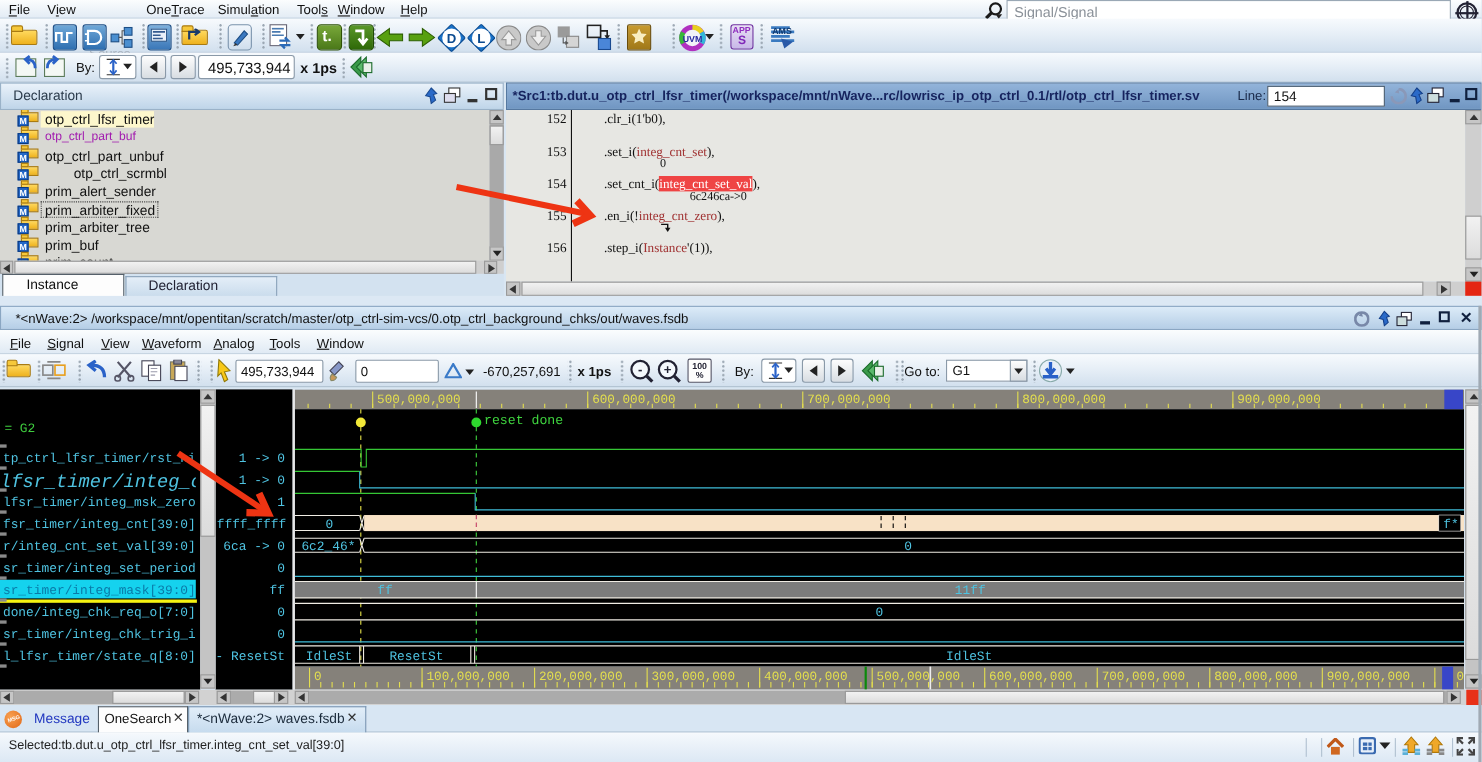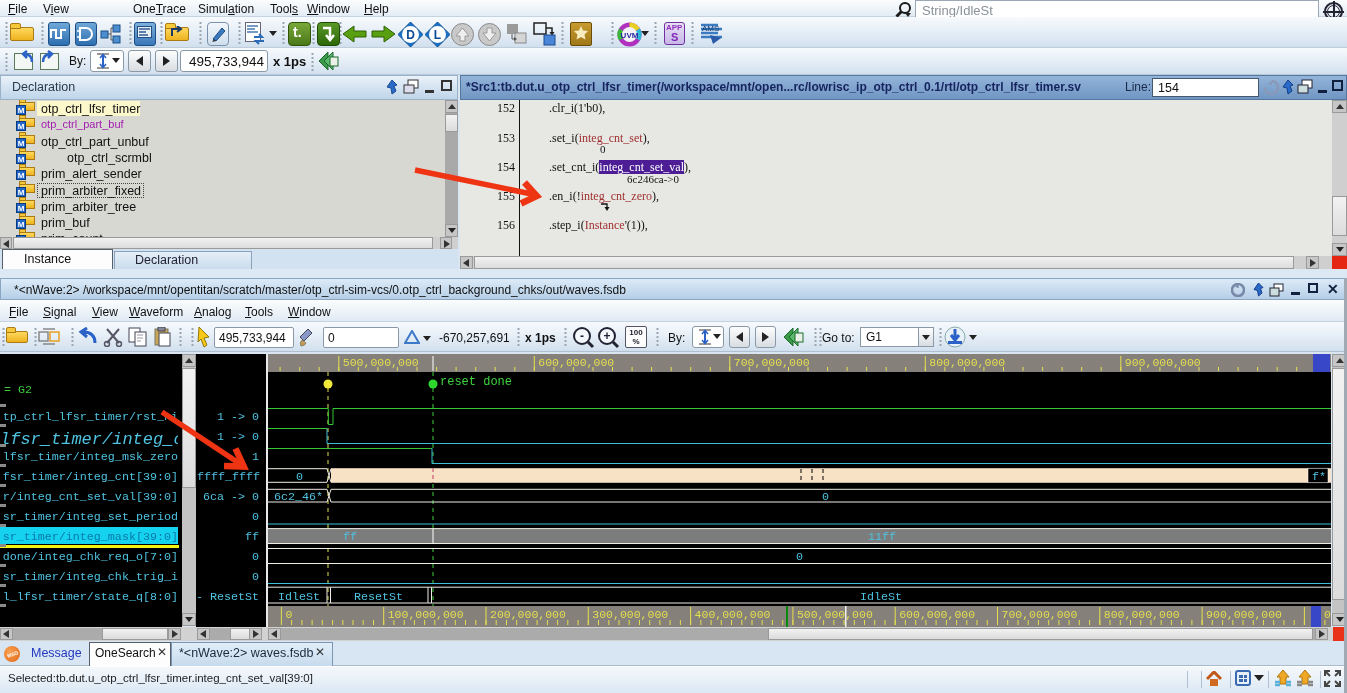--- a/index.html
+++ b/index.html
@@ -21,21 +21,21 @@
 <div class="abs" style="left:0;top:0;width:1347px;height:17px;background:linear-gradient(#fbfdfe,#e3ecf5);border-bottom:1px solid #c5d3e0;"></div>
 <div class="abs" style="left:8px;top:2px;font-size:12px;color:#111;"><u>F</u>ile</div>
 <div class="abs" style="left:43px;top:2px;font-size:12px;color:#111;">V<u>i</u>ew</div>
 <div class="abs" style="left:81px;top:2px;font-size:12px;color:#111;margin-top:40px;">Sou<u>r</u>ce</div>
 <div class="abs" style="left:133px;top:2px;font-size:12px;color:#111;">One<u>T</u>race</div>
 <div class="abs" style="left:198px;top:2px;font-size:12px;color:#111;">Simul<u>a</u>tion</div>
 <div class="abs" style="left:270px;top:2px;font-size:12px;color:#111;">Tool<u>s</u></div>
 <div class="abs" style="left:307px;top:2px;font-size:12px;color:#111;"><u>W</u>indow</div>
 <div class="abs" style="left:364px;top:2px;font-size:12px;color:#111;"><u>H</u>elp</div>
 <div class="abs" style="left:915px;top:0px;width:404px;height:21px;background:#fff;border:1px solid #9aa8b5;"></div>
-<div class="abs" style="left:922px;top:3px;font-size:13px;color:#8a9199;">String/IdleSt</div>
+<div class="abs" style="left:922px;top:3px;font-size:13px;color:#8a9199;">Signal/Signal</div>
 <svg class="abs" style="left:895px;top:1px;" width="17" height="17">
     <circle cx="10" cy="7" r="5" fill="none" stroke="#1a1a1a" stroke-width="2"></circle>
     <path d="M6.5 10.5 L1.5 15.5" stroke="#1a1a1a" stroke-width="3"></path>
   </svg>
 <div class="tri-d" style="left:905px;top:13px;border-left-width:3px;border-right-width:3px;border-top-width:4px;"></div>
 <div class="abs" style="left:1324px;top:2px;width:19px;height:19px;border:2px solid #223;border-radius:50%;"></div>
 <div class="abs" style="left:1327px;top:5px;width:13px;height:13px;border:1.5px solid #223;border-radius:50%;"></div>
 <div class="abs" style="left:1333px;top:1px;width:1.5px;height:21px;background:#223;"></div>
 <div class="abs" style="left:1323px;top:11px;width:21px;height:1.5px;background:#223;"></div>
 <div class="abs grad" style="left:0;top:17px;width:1347px;height:31px;border-bottom:1px solid #c0cedc;"></div>
@@ -148,21 +148,21 @@
     <text x="12.5" y="16" text-anchor="middle" font-size="8" font-weight="bold" fill="#2828a0">UVM</text>
   </svg>
 <div class="tri-d" style="left:641px;top:31px;"></div>
 <div class="ico" style="left:664px;top:22px;width:21px;height:23px;background:linear-gradient(#e8e0f4,#c8b8e8);border:1.5px solid #7030a0;"></div>
 <div class="abs" style="left:666px;top:23px;font-size:8px;font-weight:bold;color:#9030c0;">APP</div>
 <div class="abs" style="left:671px;top:31px;font-size:11px;font-weight:bold;color:#8028b8;">S</div>
 <svg class="abs" style="left:700px;top:23px;" width="24" height="22">
     <path d="M1 2 H18 M1 6 H22 M1 10 H18 M1 14 H22" stroke="#3a7ac0" stroke-width="2.5"></path>
     <path d="M10 12 L21 15 L13 21 Z" fill="#2a5aa8"></path>
   </svg>
-<div class="abs" style="left:702px;top:24px;font-size:8px;font-weight:normal;color:#103a70;">AMS</div>
+<div class="abs" style="left:702px;top:24px;font-size:8px;font-weight:bold;color:#103a70;">AMS</div>
 <div class="abs grad" style="left:0;top:48px;width:1347px;height:27px;border-bottom:1px solid #b8c8d8;"></div>
 <div class="sep" style="left:4px;top:52px;height:20px;"></div>
 <div class="sep" style="left:310px;top:52px;height:20px;"></div>
 <div class="abs" style="left:14px;top:53px;width:19px;height:17px;background:#f4f8f4;border:1px solid #5a7a5a;"></div>
 <svg class="abs" style="left:14px;top:50px;" width="21" height="14">
     <path d="M3 12 Q3 4 11 4 M8 1 L12 4 L8 8" stroke="#2a62c8" stroke-width="2.5" fill="none" transform="scale(-1,1) translate(-21,0)"></path>
   </svg>
 <div class="abs" style="left:40px;top:53px;width:19px;height:17px;background:#f4f8f4;border:1px solid #5a7a5a;"></div>
 <svg class="abs" style="left:40px;top:50px;" width="21" height="14">
     <path d="M3 12 Q3 4 11 4 M8 1 L12 4 L8 8" stroke="#2a62c8" stroke-width="2.5" fill="none" transform=""></path>
@@ -250,21 +250,21 @@
 <div class="arr" style="left:3px;top:240px;border-right:6px solid #333;border-top:4px solid transparent;border-bottom:4px solid transparent;"></div>
 <div class="sb-btn" style="left:440px;top:237px;width:12px;height:12px;"></div>
 <div class="arr" style="left:444px;top:240px;border-left:6px solid #333;border-top:4px solid transparent;border-bottom:4px solid transparent;"></div>
 <div class="sb-thumb" style="left:13px;top:237px;width:420px;height:12px;"></div>
 <div class="abs" style="left:0;top:249px;width:458px;height:23px;background:#d3e2f0;border-bottom:1px solid #9ab2c8;"></div>
 <div class="abs" style="left:2px;top:249px;width:111px;height:23px;background:#fdfdfd;border:1px solid #55606a;border-bottom:none;"></div>
 <div class="abs" style="left:24px;top:252px;font-size:12.5px;color:#111;">Instance</div>
 <div class="abs" style="left:114px;top:251px;width:138px;height:22px;background:linear-gradient(#e4eef8,#c4d8ea);border:1px solid #8aa2ba;border-bottom:none;"></div>
 <div class="abs" style="left:135px;top:253px;font-size:12.5px;color:#223;">Declaration</div>
 <div class="abs" style="left:460px;top:75px;width:887px;height:25px;background:linear-gradient(#93b4da,#7096c2);border:1px solid #5578a0;"></div>
-<div class="abs" style="left:466px;top:80px;font-size:12px;font-weight:bold;color:#16235e;">*Src1:tb.dut.u_otp_ctrl_lfsr_timer(/workspace/mnt/open...rc/lowrisc_ip_otp_ctrl_0.1/rtl/otp_ctrl_lfsr_timer.sv</div>
+<div class="abs" style="left:466px;top:80px;font-size:12px;font-weight:bold;color:#16235e;">*Src1:tb.dut.u_otp_ctrl_lfsr_timer(/workspace/mnt/nWave...rc/lowrisc_ip_otp_ctrl_0.1/rtl/otp_ctrl_lfsr_timer.sv</div>
 <div class="abs" style="left:1125px;top:80px;font-size:12px;color:#1a2a4a;">Line:</div>
 <div class="abs" style="left:1152px;top:78px;width:107px;height:19px;background:#fff;border:1px solid #44596e;"></div>
 <div class="abs" style="left:1158px;top:81px;font-size:12.5px;color:#111;">154</div>
 <svg class="abs" style="left:1264px;top:80px;" width="15" height="15">
     <path d="M7.5 1 A6.5 6.5 0 1 1 1 7.5" stroke="#8a98b8" stroke-width="2.5" fill="none"></path>
     <path d="M7.5 1 L4 4 L8 5 Z" fill="#8a98b8"></path>
   </svg>
 <svg class="abs" style="left:1281px;top:79px;" width="14" height="16">
     <path d="M7 1 L12 6 L9 7 L11 12 L7 15 L6 9 L2 8 Z" fill="#2a6ac8" stroke="#14408a"></path>
   </svg>
@@ -275,21 +275,21 @@
 <div class="abs" style="left:1318px;top:90px;width:9px;height:3px;background:#10203e;"></div>
 <div class="abs" style="left:1332px;top:80px;width:11px;height:11px;border:2px solid #10203e;"></div>
 <div class="abs" style="left:460px;top:100px;width:872px;height:156px;background:#e7e7e3;overflow:hidden;"></div>
 <div class="abs" style="left:519px;top:100px;width:1px;height:156px;background:#111;"></div>
 <style>.kw{color:#a03232;} .code{position:absolute;font-family:Liberation Serif, serif;font-size:12px;color:#111;white-space:pre;}</style>
 <div class="code" style="left:472px;top:101px;width:43px;text-align:right;">152</div>
 <div class="code" style="left:549px;top:101px;"><span>.clr_i(1'b0),</span></div>
 <div class="code" style="left:472px;top:130.5px;width:43px;text-align:right;">153</div>
 <div class="code" style="left:549px;top:130.5px;"><span>.set_i(</span><span class="kw">integ_cnt_set</span><span>),</span></div>
 <div class="code" style="left:472px;top:159.5px;width:43px;text-align:right;">154</div>
-<div class="code" style="left:549px;top:159.5px;"><span>.set_cnt_i(</span><span style="background:#4c1d95;color:#fff;">integ_cnt_set_val</span><span>),</span></div>
+<div class="code" style="left:549px;top:159.5px;"><span>.set_cnt_i(</span><span style="background:#ef4444;color:#fff;">integ_cnt_set_val</span><span>),</span></div>
 <div class="code" style="left:472px;top:188.5px;width:43px;text-align:right;">155</div>
 <div class="code" style="left:549px;top:188.5px;"><span>.en_i(!</span><span class="kw">integ_cnt_zero</span><span>),</span></div>
 <div class="code" style="left:472px;top:217.5px;width:43px;text-align:right;">156</div>
 <div class="code" style="left:549px;top:217.5px;"><span>.step_i(</span><span class="kw">Instance</span><span>'(1)),</span></div>
 <div class="code" style="left:600px;top:143px;font-size:11px;">0</div>
 <div class="code" style="left:627px;top:172.5px;font-size:11px;">6c246ca-&gt;0</div>
 <svg class="abs" style="left:600px;top:202px;" width="10" height="10">
     <path d="M1 2 H7 V6" stroke="#111" stroke-width="1.3" fill="none"></path>
     <path d="M4.5 5 L7 9 L9.5 5" fill="#111"></path>
   </svg>

